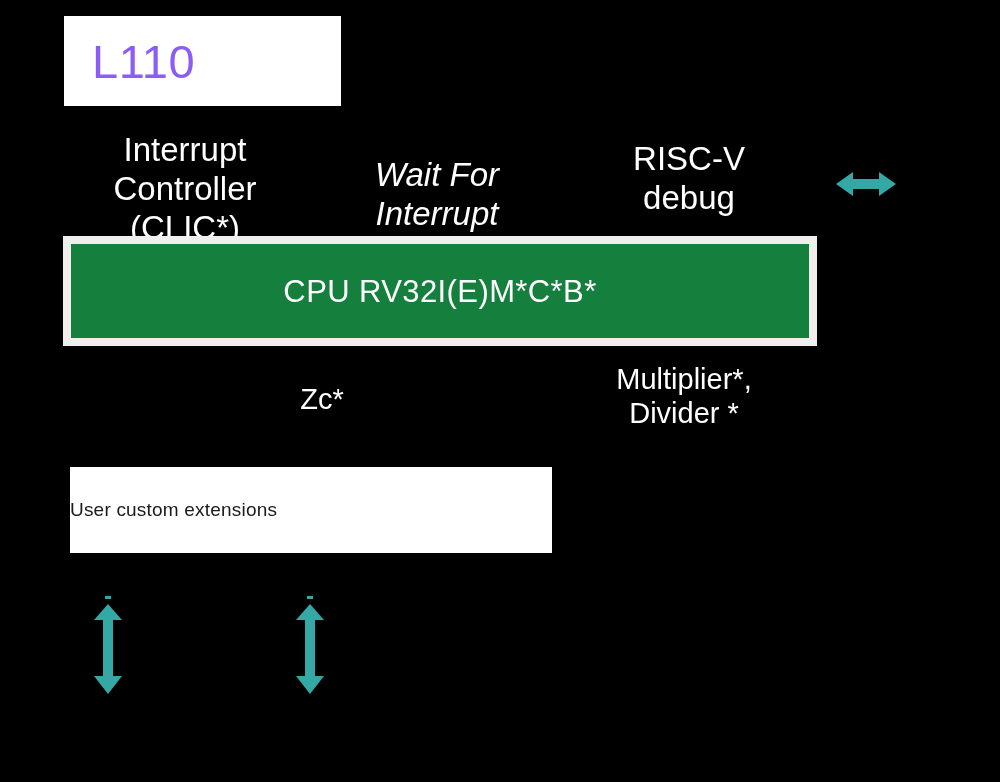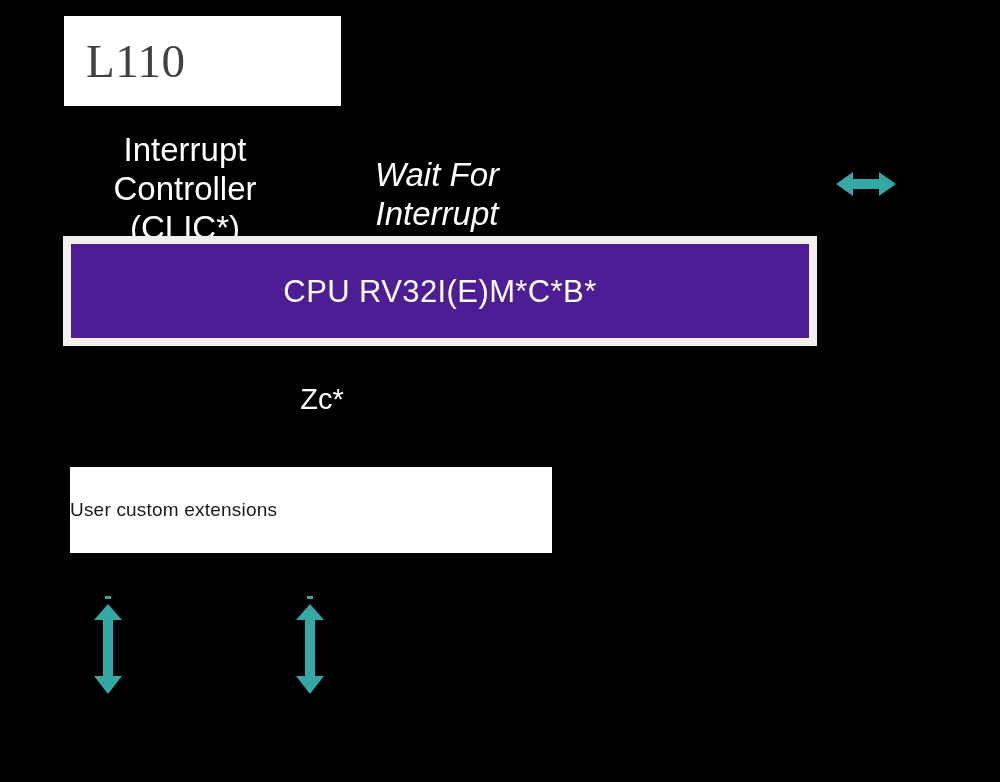--- a/index.html
+++ b/index.html
@@ -24,27 +24,26 @@
   .title-card {
     left: 64px;
     top: 16px;
     width: 277px;
     height: 90px;
     background: #ffffff;
     display: flex;
     align-items: center;
   }
   .title-card .title-text {
-    color: #404040;
+    color: #8b5cf6;
     font-size: 47px;
     font-weight: 400;
     letter-spacing: 0.5px;
-    padding-left: 22px;
+    padding-left: 28px;
     line-height: 1;
-    font-family: Liberation Serif, serif;
   }
 
   
   .label {
     color: #ffffff;
     font-size: 33px;
     line-height: 1.18;
     text-align: center;
     font-weight: 400;
     white-space: pre-line;
@@ -63,21 +62,21 @@
     top: 236px;
     width: 754px;
     height: 110px;
     background: #f2eeeb;
     box-sizing: border-box;
     padding: 8px;
   }
   .cpu-fill {
     width: 100%;
     height: 100%;
-    background: #4c1d95;
+    background: #15803d;
     display: flex;
     align-items: center;
     justify-content: center;
   }
   .cpu-fill .cpu-text {
     color: #ffffff;
     font-size: 31px;
     letter-spacing: 0.4px;
     line-height: 1;
   }
@@ -119,35 +118,39 @@
     <span class="title-text">L110</span>
   </div>
 
   <div class="abs label lbl-irq">Interrupt
 Controller
 (CLIC*)</div>
 
   <div class="abs label lbl-wfi">Wait For
 Interrupt</div>
 
+  <div class="abs label lbl-riscv-debug" style="left:588px; top:140px; width:202px;">RISC-V
+debug</div>
 
   <div class="abs arrow-h">
     <svg width="60" height="30" viewBox="0 0 60 30" aria-hidden="true">
       <polygon points="0,15 17,3 17,10 43,10 43,3 60,15 43,27 43,20 17,20 17,27" fill="#34a8a5"></polygon>
     </svg>
   </div>
 
   <div class="abs cpu-frame">
     <div class="cpu-fill">
       <span class="cpu-text">CPU RV32I(E)M*C*B*</span>
     </div>
   </div>
 
   <div class="abs label big lbl-zc">Zc*</div>
 
+  <div class="abs label big lbl-muldiv">Multiplier*,
+Divider *</div>
 
 
   <div class="abs ext-box">
     <span class="ext-text">User custom extensions</span>
   </div>
 
   <div class="abs arrow-v1">
     <svg width="32" height="104" viewBox="0 0 32 104" aria-hidden="true">
       <rect x="13" y="0" width="6" height="3" fill="#34a8a5"></rect>
       <polygon points="16,8 30,24 21,24 21,80 30,80 16,98 2,80 11,80 11,24 2,24" fill="#34a8a5"></polygon>

